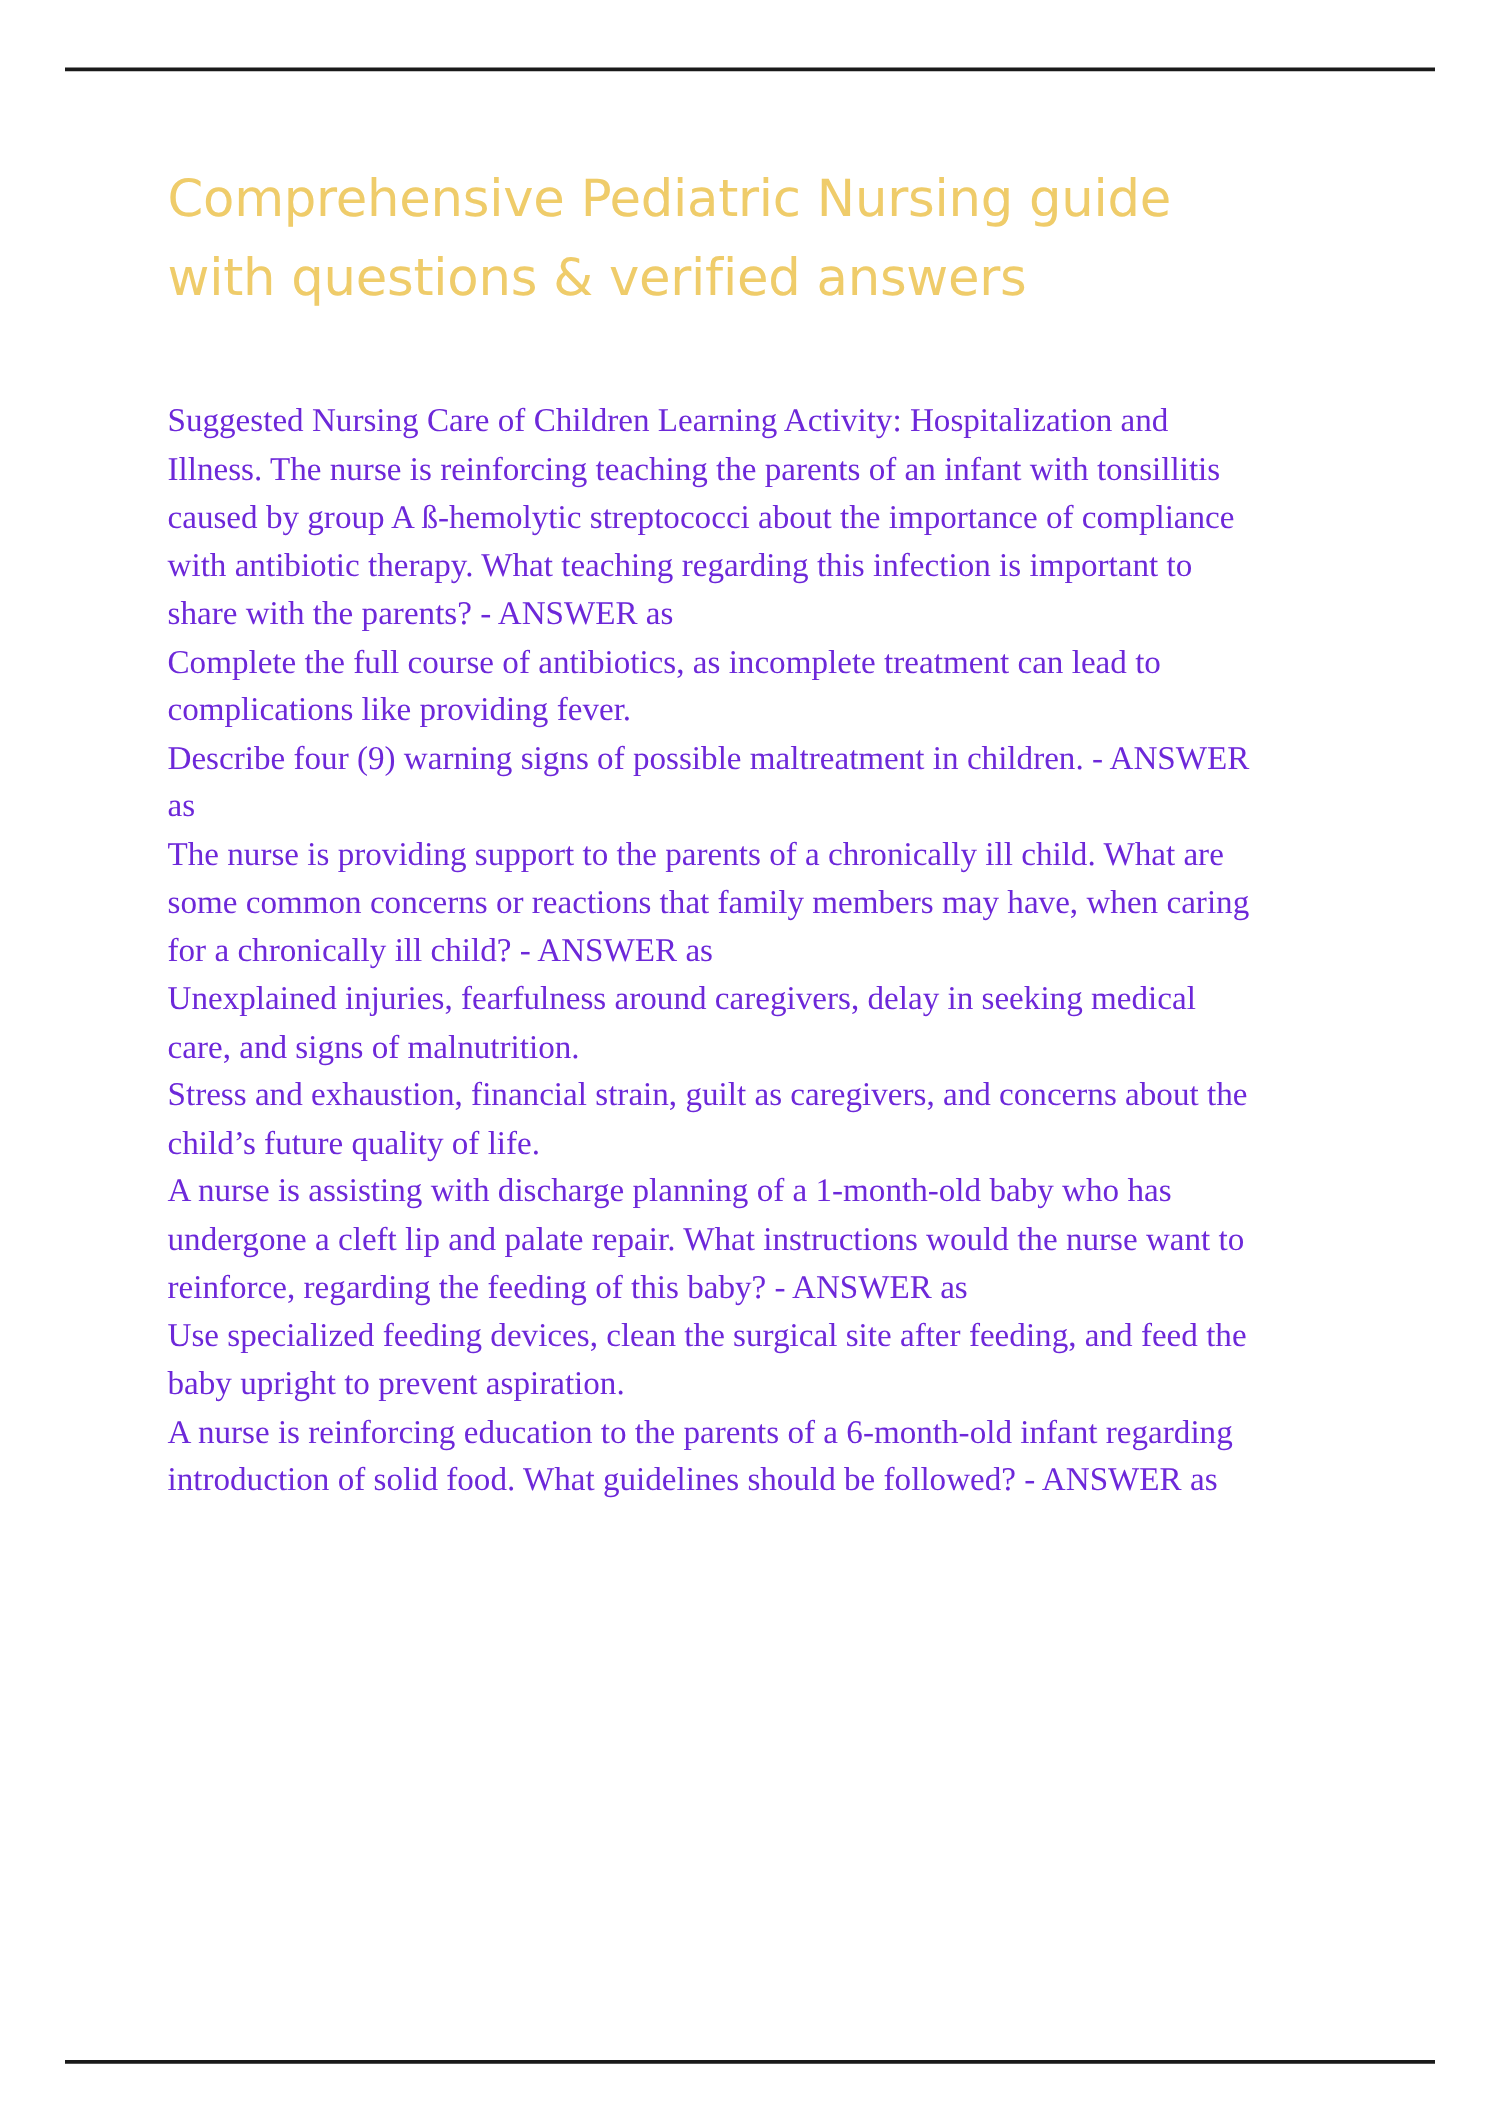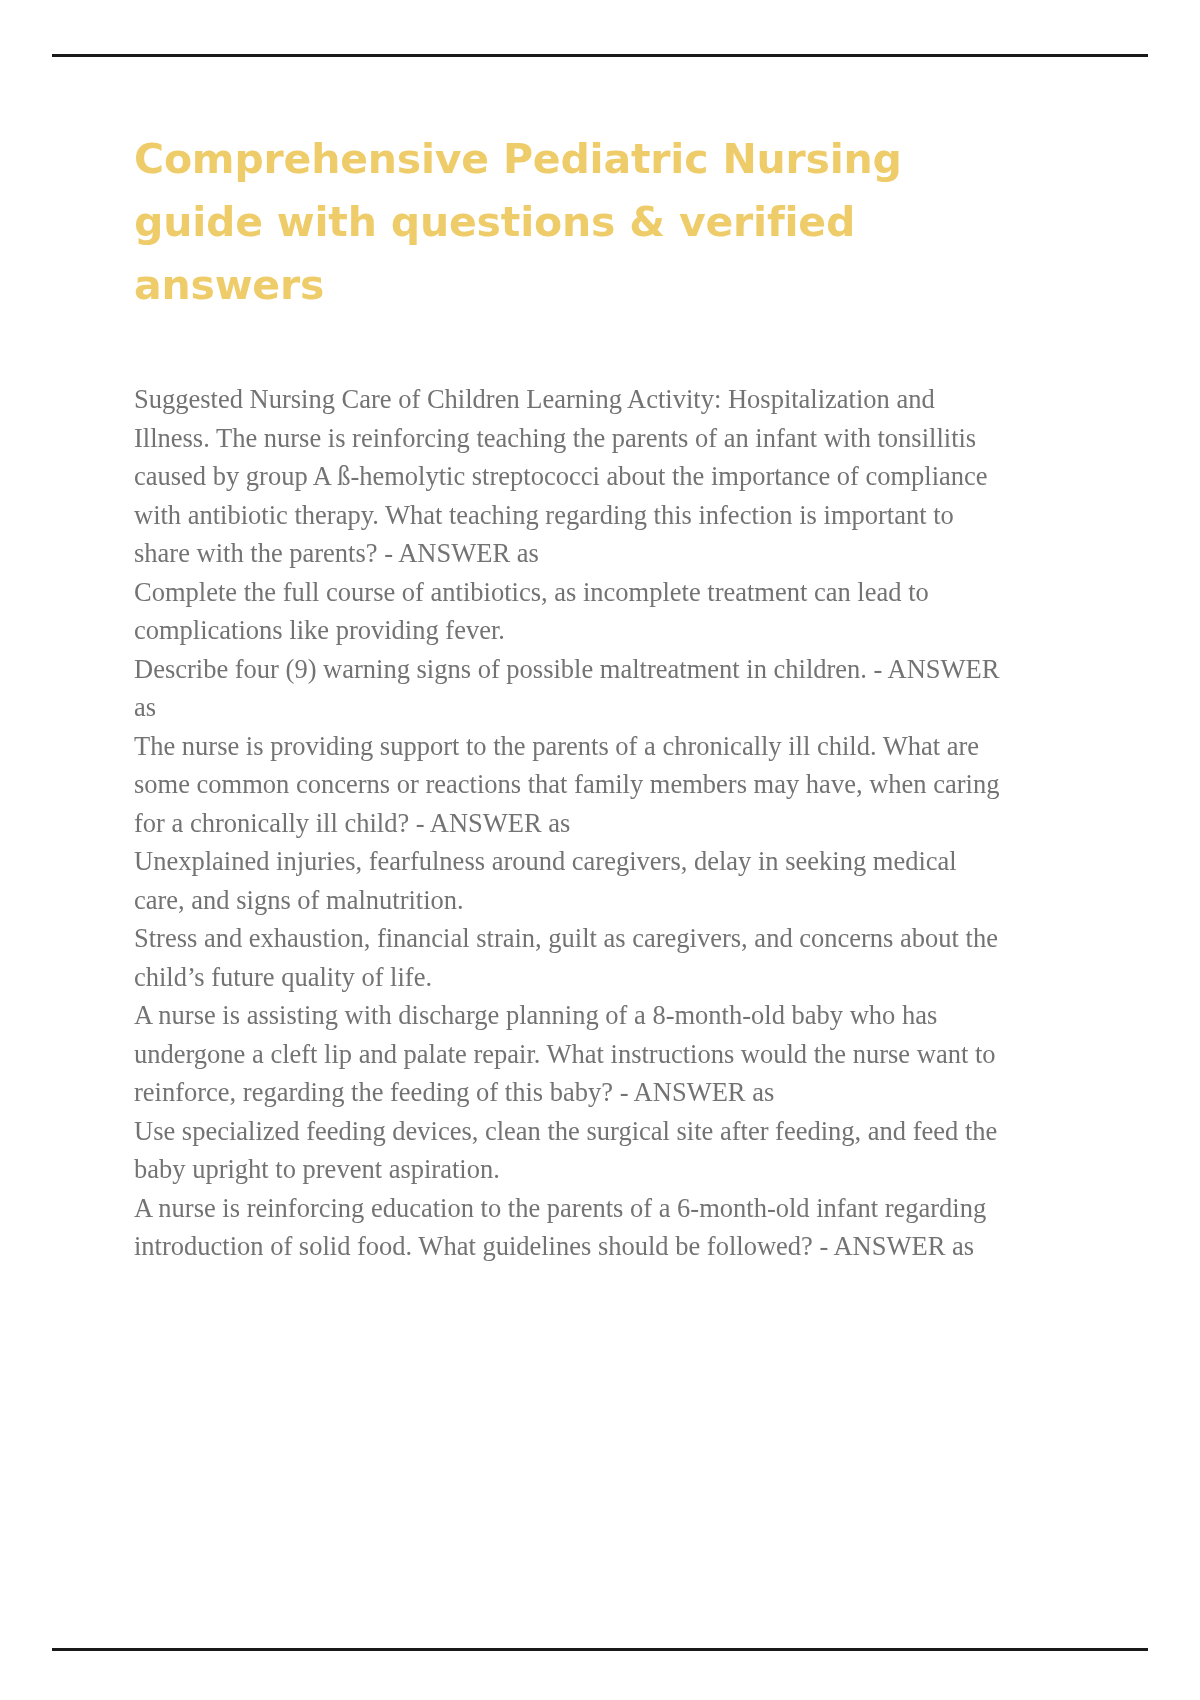--- a/index.html
+++ b/index.html
@@ -33,32 +33,32 @@
     position: absolute;
     left: 134px;
     top: 128px;
     width: 880px;
   }
 
   .doc-title {
     font-family: "DejaVu Sans", "Liberation Sans", sans-serif;
     font-size: 41px;
     line-height: 63px;
-    font-weight: 700;
+    font-weight: 400;
     color: #efcc6a;
     letter-spacing: -0.2px;
     margin: 0 0 0 0;
     width: 830px;
   }
 
   .body-block {
     margin-top: 63px;
     font-size: 26.5px;
     line-height: 38.5px;
-    color: #737373;
+    color: #6d28d9;
     text-align: left;
   }
 
   .para {
     margin: 0;
     padding: 0;
     white-space: pre-wrap;
   }
 </style>
 </head>
@@ -72,21 +72,21 @@
 
     <h1 class="doc-title">Comprehensive Pediatric Nursing guide with questions &amp; verified answers</h1>
 
     <div class="body-block">
       <p class="para">Suggested Nursing Care of Children Learning Activity: Hospitalization and Illness. The nurse is reinforcing teaching the parents of an infant with tonsillitis caused by group A ß-hemolytic streptococci about the importance of compliance with antibiotic therapy. What teaching regarding this infection is important to share with the parents? - ANSWER as</p>
       <p class="para">Complete the full course of antibiotics, as incomplete treatment can lead to complications like providing fever.</p>
       <p class="para">Describe four (9) warning signs of possible maltreatment in children. - ANSWER as</p>
       <p class="para">The nurse is providing support to the parents of a chronically ill child. What are some common concerns or reactions that family members may have, when caring for a chronically ill child? - ANSWER as</p>
       <p class="para">Unexplained injuries, fearfulness around caregivers, delay in seeking medical care, and signs of malnutrition.</p>
       <p class="para">Stress and exhaustion, financial strain, guilt as caregivers, and concerns about the child’s future quality of life.</p>
-      <p class="para">A nurse is assisting with discharge planning of a 8-month-old baby who has undergone a cleft lip and palate repair. What instructions would the nurse want to reinforce, regarding the feeding of this baby? - ANSWER as</p>
+      <p class="para">A nurse is assisting with discharge planning of a 1-month-old baby who has undergone a cleft lip and palate repair. What instructions would the nurse want to reinforce, regarding the feeding of this baby? - ANSWER as</p>
       <p class="para">Use specialized feeding devices, clean the surgical site after feeding, and feed the baby upright to prevent aspiration.</p>
       <p class="para">A nurse is reinforcing education to the parents of a 6-month-old infant regarding introduction of solid food. What guidelines should be followed? - ANSWER as</p>
     </div>
 
   </div>
 
   <div class="rule rule-bottom"></div>
 
 </div>
 

